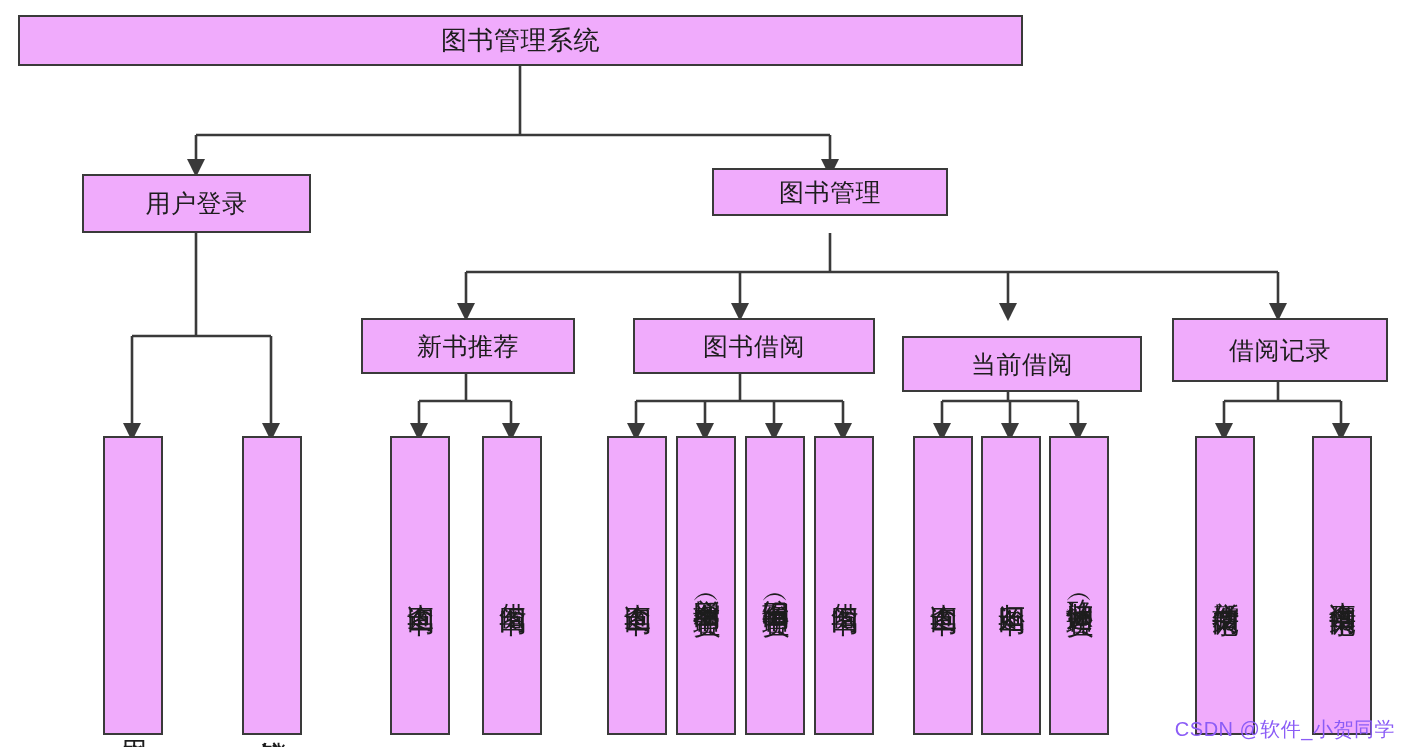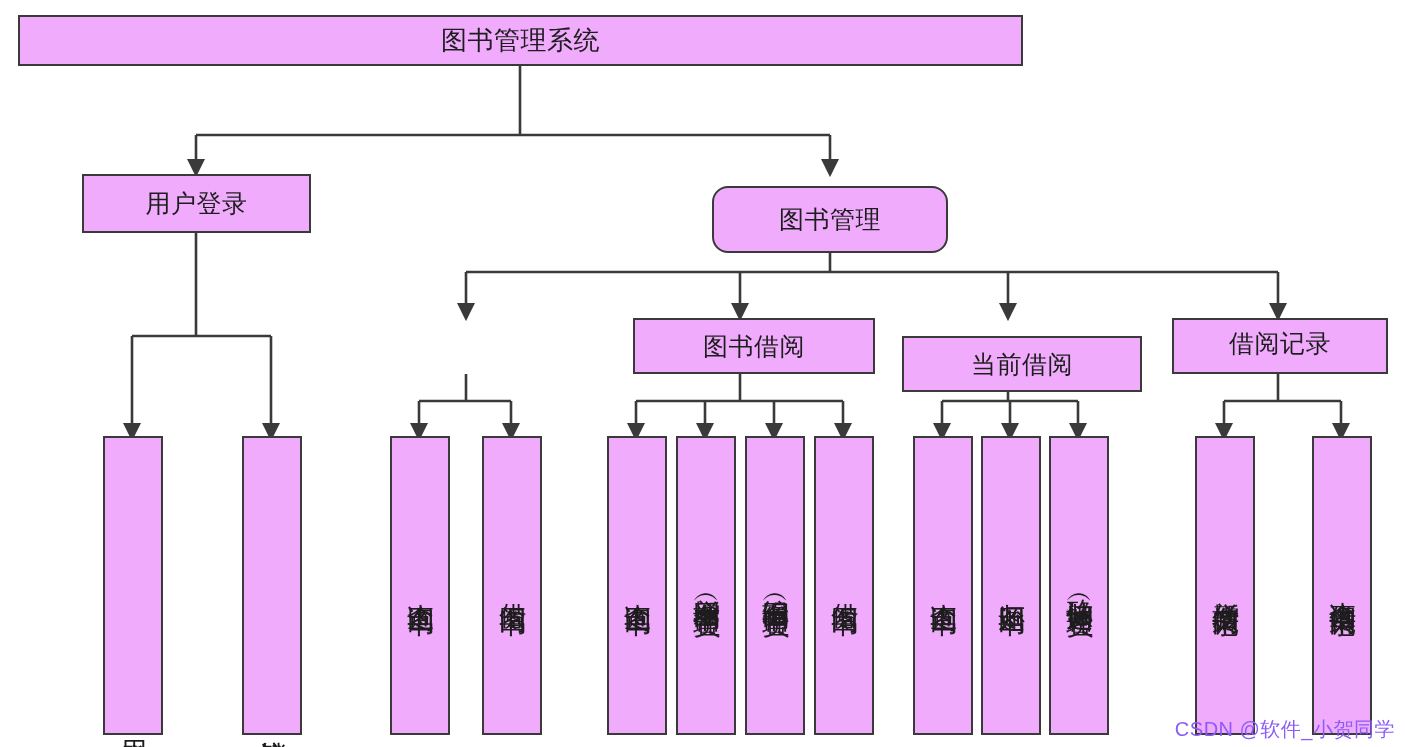--- a/index.html
+++ b/index.html
@@ -130,31 +130,34 @@
     </g>
   </svg>
 
   <div class="node horiz root" style="left:18px; top:15px; width:1005px; height:51px;">
     <span class="lbl">图书管理系统</span>
   </div>
 
   <div class="node horiz" style="left:82px; top:174px; width:229px; height:59px;">
     <span class="lbl">用户登录</span>
   </div>
-  <div class="node horiz" style="left:712px; top:186px; width:236px; height:67px;border-radius:16px;">
+  <div class="node horiz" style="left:712px; top:168px; width:236px; height:48px;">
     <span class="lbl">图书管理</span>
   </div>
 
+  <div class="node horiz" style="left:361px; top:318px; width:214px; height:56px;">
+    <span class="lbl">新书推荐</span>
+  </div>
   <div class="node horiz" style="left:633px; top:318px; width:242px; height:56px;">
     <span class="lbl">图书借阅</span>
   </div>
   <div class="node horiz" style="left:902px; top:336px; width:240px; height:56px;">
     <span class="lbl">当前借阅</span>
   </div>
-  <div class="node horiz" style="left:1172px; top:318px; width:216px; height:56px;font-family:Liberation Mono, monospace;">
+  <div class="node horiz" style="left:1172px; top:318px; width:216px; height:64px;">
     <span class="lbl">借阅记录</span>
   </div>
 
   <div class="node vert align-bottom" style="left:103px; top:436px; width:60px; height:299px;">
     <span class="lbl">用户登录</span>
   </div>
   <div class="node vert align-bottom" style="left:242px; top:436px; width:60px; height:299px;">
     <span class="lbl">注销登录</span>
   </div>
 

